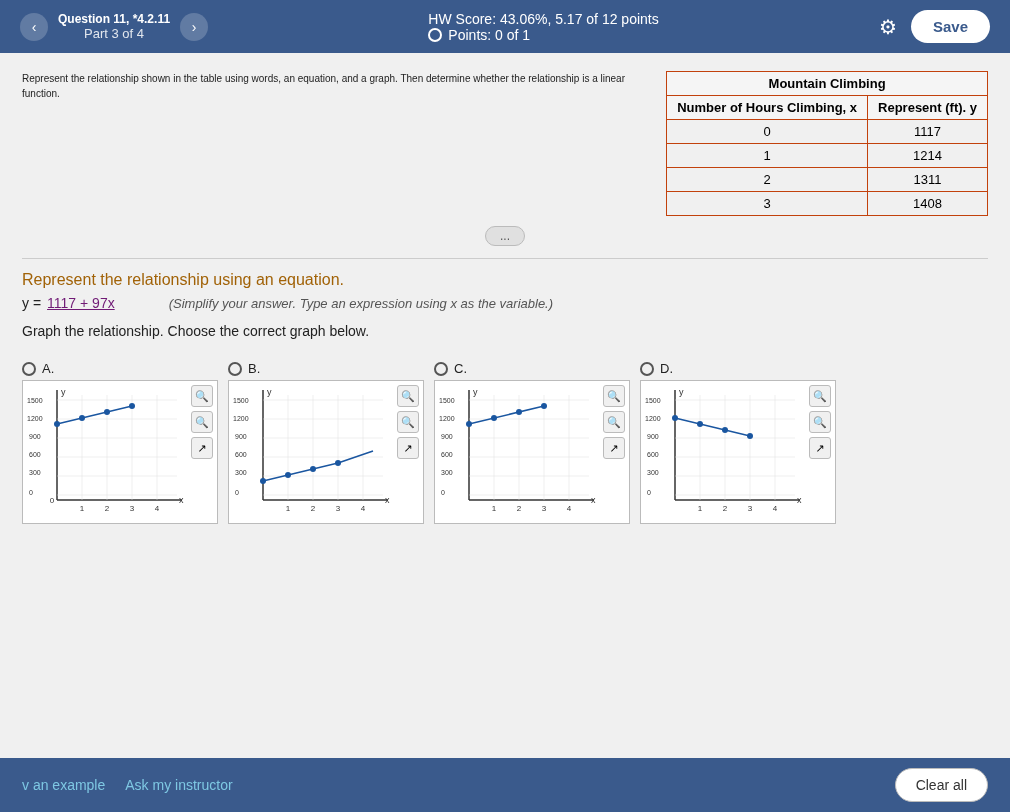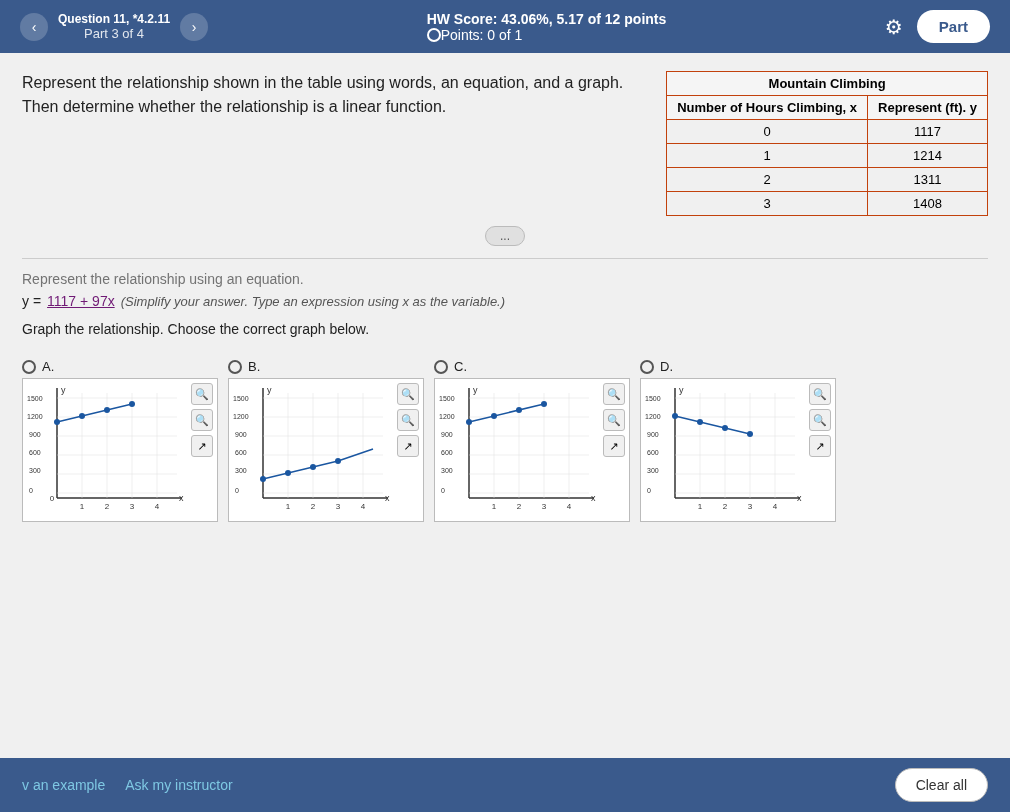--- a/index.html
+++ b/index.html
@@ -55,25 +55,26 @@
     .header-title .sub-title {
       font-size: 13px;
       opacity: 0.85;
     }
     .header-score {
       color: white;
       font-size: 14px;
       text-align: left;
     }
     .header-score .score-line {
-      font-weight: bold;
+      font-weight: normal;
     }
     .header-score .points-line {
       display: flex;
       align-items: center;
+      gap: 6px;
     }
     .circle-icon {
       width: 14px;
       height: 14px;
       border: 2px solid white;
       border-radius: 50%;
       display: inline-block;
     }
     .header-right {
       display: flex;
@@ -105,21 +106,21 @@
       overflow-y: auto;
     }
     
     .problem-section {
       display: flex;
       gap: 18px;
       margin-bottom: 10px;
     }
     .problem-text {
       flex: 1;
-      font-size: 16px;
+      font-size: 10px;
       color: #222;
       line-height: 1.5;
     }
     
     .data-table-wrapper {
       min-width: 220px;
     }
     .data-table {
       border-collapse: collapse;
       font-size: 13px;
@@ -157,41 +158,42 @@
       padding: 2px 14px;
       font-size: 12px;
       cursor: pointer;
       color: #555;
     }
     
     .equation-section {
       margin-bottom: 12px;
     }
     .equation-label {
-      font-size: 14px;
-      color: #737373;
+      font-size: 16px;
+      color: #a16207;
       margin-bottom: 6px;
     }
     .equation-line {
       font-size: 14px;
       color: #222;
       margin-bottom: 4px;
       display: flex;
       align-items: center;
       gap: 6px;
     }
     .equation-value {
       text-decoration: underline;
       color: #701a75;
       font-weight: normal;
     }
     .equation-hint {
       font-size: 13px;
       color: #555;
       font-style: italic;
+      margin-left: 48px;
     }
     
     .graph-section-label {
       font-size: 14px;
       color: #222;
       margin-bottom: 22px;
     }
     .graphs-row {
       display: flex;
       gap: 10px;
@@ -311,21 +313,21 @@
     </div>
     <div class="header-score">
       <div class="score-line">HW Score: 43.06%, 5.17 of 12 points</div>
       <div class="points-line">
         <span class="circle-icon"></span>
         <span>Points: 0 of 1</span>
       </div>
     </div>
     <div class="header-right">
       <button class="gear-btn">⚙</button>
-      <button class="save-btn">Part</button>
+      <button class="save-btn">Save</button>
     </div>
   </div>
 
   <div class="main-content">
 
     <div class="problem-section">
       <div class="problem-text">Represent the relationship shown in the table using words, an equation, and a graph. Then determine whether the relationship is a linear function.</div>
       <div class="data-table-wrapper">
         <table class="data-table">
           <thead>

